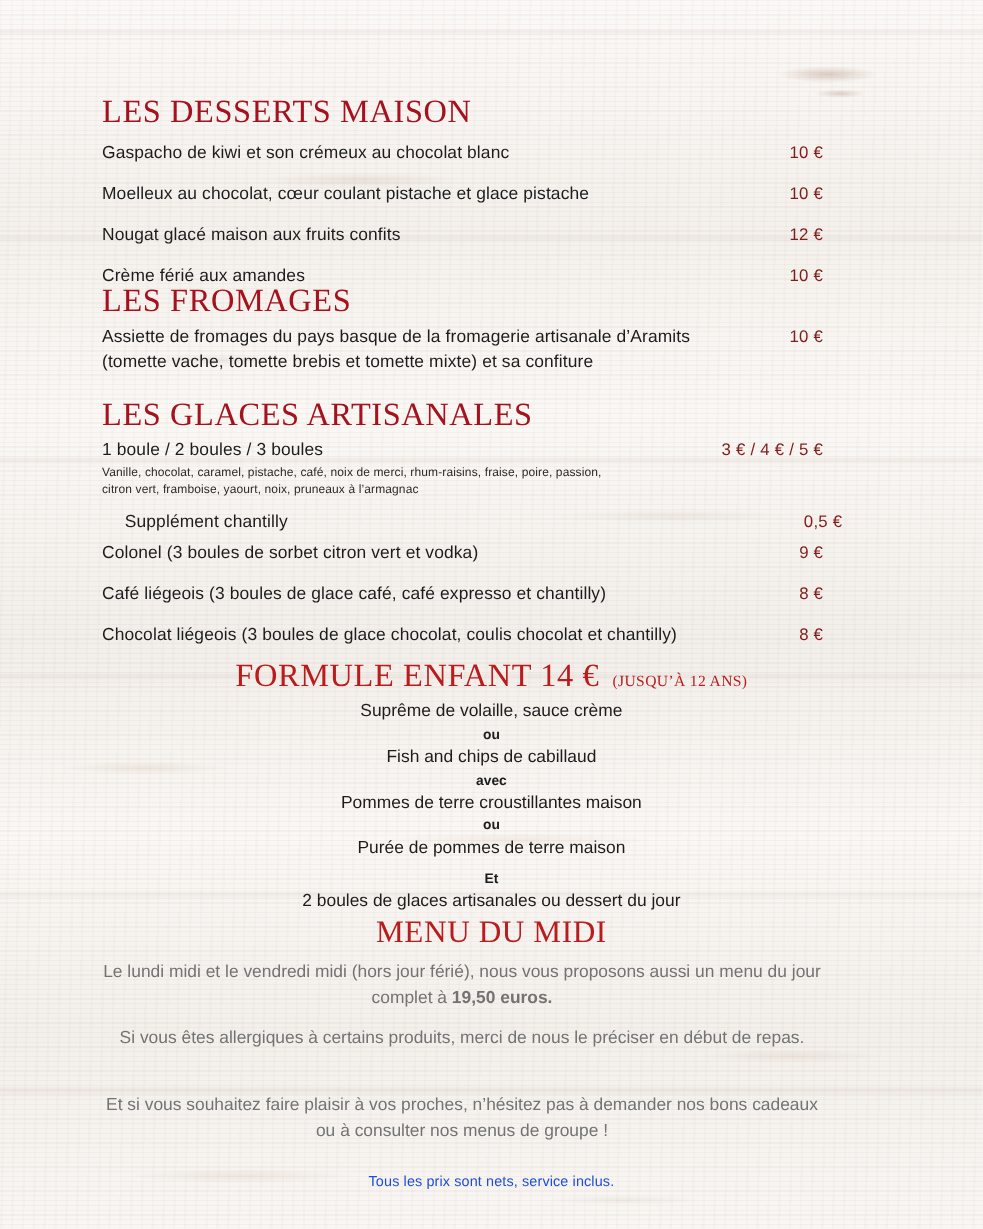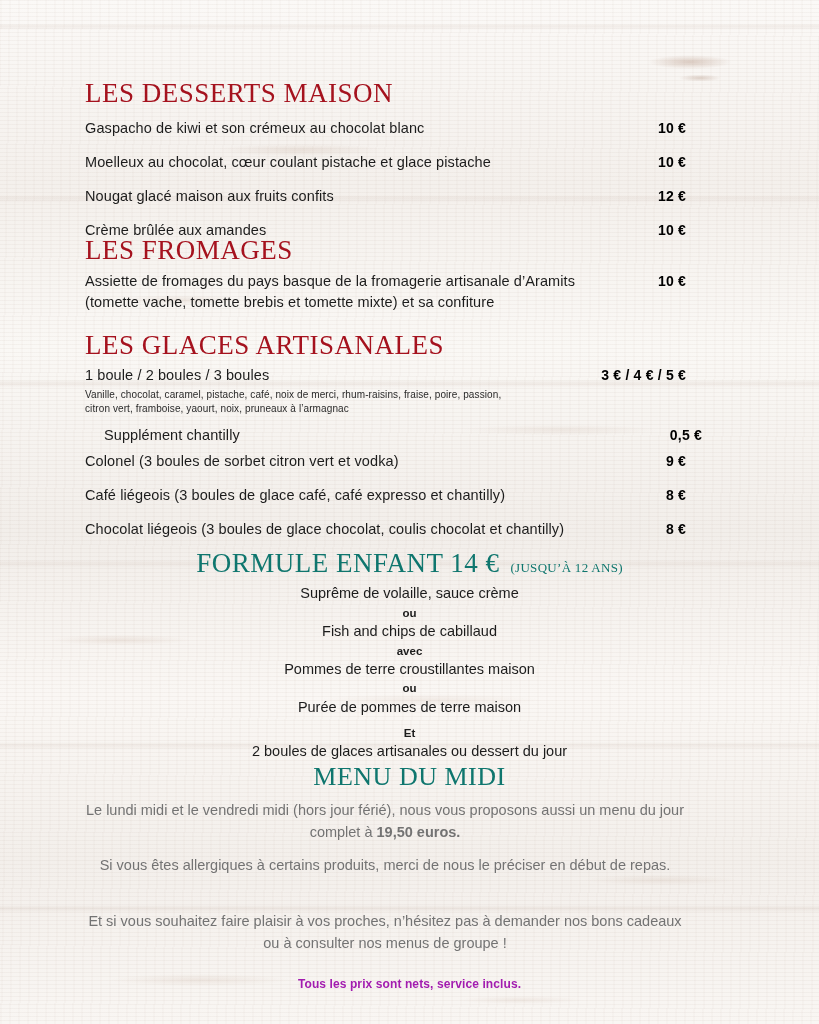--- a/index.html
+++ b/index.html
@@ -79,40 +79,40 @@
   
   .section-heading {
     font-family: "Liberation Serif", serif;
     color: #A5121E;
     font-size: 27px;
     letter-spacing: .5px;
     white-space: nowrap;
   }
   .heading-center {
     font-family: "Liberation Serif", serif;
-    color: #0f766e;
+    color: #b91c1c;
     text-align: center;
   }
 
   
   .row {
     display: flex;
     align-items: baseline;
     justify-content: space-between;
   }
   .row-label {
     font-size: 14.5px;
     color: #1c1c1c;
     line-height: 1.45;
     letter-spacing: .1px;
   }
   .row-price {
     font-size: 14px;
-    font-weight: bold;
-    color: #000000;
+    font-weight: normal;
+    color: #7f1d1d;
     white-space: nowrap;
     margin-left: 14px;
     letter-spacing: .2px;
   }
 
   .fine-print {
     font-size: 10px;
     color: #2a2a2a;
     line-height: 1.35;
     letter-spacing: .1px;
@@ -136,22 +136,22 @@
     text-align: center;
     font-size: 14.5px;
     color: #737373;
     line-height: 1.5;
   }
   .para b { font-weight: bold; }
 
   .footer-note {
     text-align: center;
     font-size: 12px;
-    font-weight: bold;
-    color: #a21caf;
+    font-weight: normal;
+    color: #1d4ed8;
     letter-spacing: .1px;
   }
 
   .abs { position: absolute; }
 </style>
 </head>
 <body>
 
 <div id="page">
   <div id="wood-bg"></div>
@@ -167,21 +167,21 @@
     </div>
     <div class="row" style="margin-bottom:13px;">
       <span class="row-label">Moelleux au chocolat, cœur coulant pistache et glace pistache</span>
       <span class="row-price">10 €</span>
     </div>
     <div class="row" style="margin-bottom:13px;">
       <span class="row-label">Nougat glacé maison aux fruits confits</span>
       <span class="row-price">12 €</span>
     </div>
     <div class="row">
-      <span class="row-label">Crème brûlée aux amandes</span>
+      <span class="row-label">Crème férié aux amandes</span>
       <span class="row-price">10 €</span>
     </div>
   </div>
 
   <div class="abs" style="left:85px; top:235px;">
     <div class="section-heading">LES FROMAGES</div>
   </div>
 
   <div class="abs" style="left:85px; top:271px; width:601px;">
     <div class="row">

